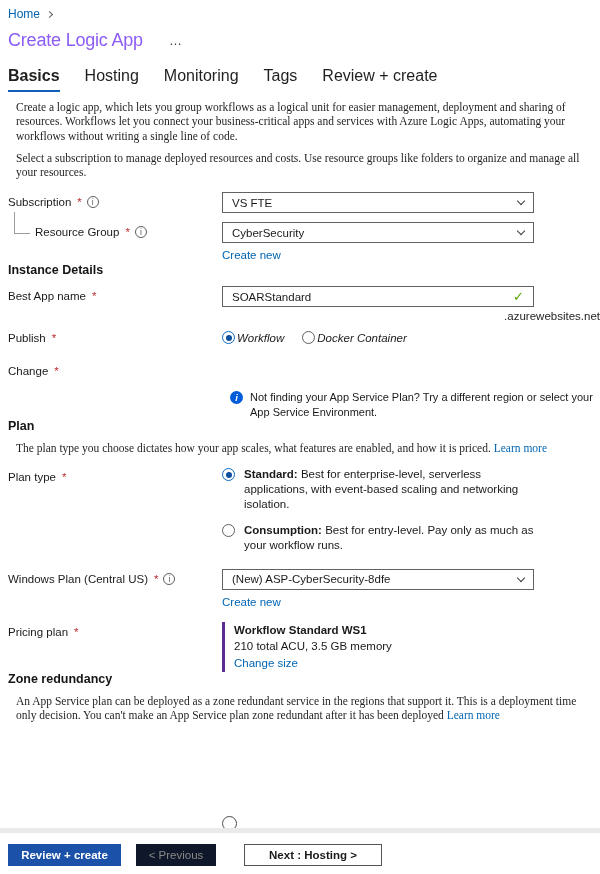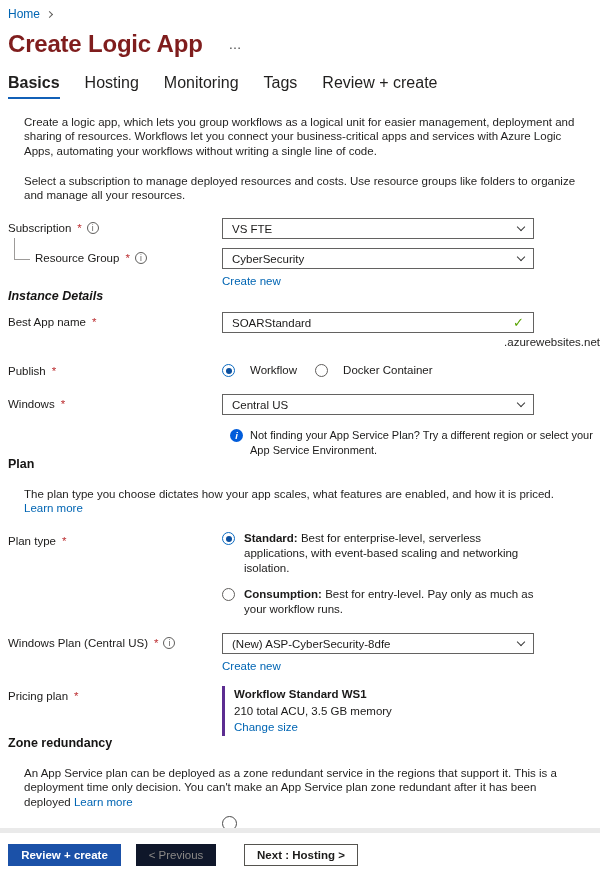--- a/index.html
+++ b/index.html
@@ -24,29 +24,29 @@
   .crumb-chev {
     width: 5px; height: 5px;
     border-right: 1.4px solid #5f5e5c;
     border-bottom: 1.4px solid #5f5e5c;
     transform: rotate(-45deg);
     margin-top: 1px;
   }
 
   
   .title-row { display: flex; align-items: center; margin-top: 9px; }
-  .page-title { font-size: 24px; font-weight: 700; color: #7f1d1d; letter-spacing: -0.2px; }
+  .page-title { font-size: 18px; font-weight: 400; color: #8b5cf6; letter-spacing: -0.2px; }
   .more-options { margin-left: 26px; color: #424242; font-size: 13px; letter-spacing: 1px; cursor: pointer; }
 
   
   .tabs { display: flex; gap: 25px; margin-top: 16px; font-size: 16px; }
   .tab { padding-bottom: 5px; color: #201f1e; cursor: pointer; border-bottom: 2.5px solid transparent; }
   .tab.active { font-weight: 700; border-bottom: 2.5px solid #1160b7; }
 
-  p.body { font-size: 11.5px; line-height: 1.24; margin: 16px; color: #201f1e; max-width: 584px; }
+  p.body { font-size: 11.5px; line-height: 1.24; margin: 8px; color: #201f1e; max-width: 584px; font-family: Liberation Serif, serif; }
   .intro { margin-top: 12px; }
 
   h3.section { font-size: 12.5px; font-weight: 700; margin: 0; color: #161514; }
   .mt-proj { margin-top: 18px; }
   .proj-desc { margin-top: 8px; }
 
   
   .row { display: flex; align-items: flex-start; }
   .label-cell { width: 214px; font-size: 11.5px; padding-top: 4px; display: flex; align-items: center; gap: 5px; }
   .control-cell { width: 312px; }
@@ -78,27 +78,27 @@
 
   .row-subscription { margin-top: 13px; }
   .row-resource { margin-top: 9px; position: relative; }
   .row-resource .label-cell { padding-left: 27px; }
   .connector {
     position: absolute; left: 6px; top: -10px;
     width: 16px; height: 22px;
     border-left: 1px solid #9d9b99; border-bottom: 1px solid #9d9b99;
   }
 
-  .mt-instance { margin-top: 28px; font-style: italic; }
+  .mt-instance { margin-top: 28px; }
   .row-name { margin-top: 9px; }
   .suffix-line { width: 592px; text-align: right; font-size: 11.5px; margin-top: 3px; color: #201f1e; }
 
-  .row-publish { margin-top: 13px; }
+  .row-publish { margin-top: 6px; }
   .radio-group { display: flex; align-items: center; gap: 18px; padding-top: 3px; }
-  .radio-opt { display: flex; align-items: flex-start; gap: 15px; font-size: 11.5px; cursor: pointer; }
+  .radio-opt { display: flex; align-items: flex-end; gap: 2px; font-size: 11.5px; cursor: pointer; font-style: italic; }
   .radio {
     width: 13px; height: 13px; border-radius: 50%;
     border: 1px solid #605e5c; background: #fff;
     display: flex; align-items: center; justify-content: center; flex: none;
   }
   .radio.selected { border: 1.6px solid #0b6bc2; }
   .radio.selected .dot { width: 6px; height: 6px; border-radius: 50%; background: #0b4f9e; }
 
   .row-region { margin-top: 17px; }
 
@@ -138,21 +138,21 @@
   .footer { position: absolute; left: 0; right: 0; bottom: 0; height: 46px; background: #fff; z-index: 2; }
   .footer-band { height: 5px; background: #eaeaea; }
   .footer-buttons { display: flex; align-items: center; padding: 11px 8px 0 8px; }
   .btn {
     height: 22px; font-size: 11.5px; font-weight: 700;
     display: flex; align-items: center; justify-content: center;
     cursor: pointer; border: none; background: none;
   }
   .btn-primary { background: #1b51a8; color: #fff; width: 113px; }
   .btn-prev { background: #0f172a; color: #8a8886; width: 80px; margin-left: 15px; font-weight: 400; }
-  .btn-next { background: #fff; border: 1px solid #55544f; color: #1b1a19; width: 114px; margin-left: 28px; }
+  .btn-next { background: #fff; border: 1px solid #55544f; color: #1b1a19; width: 138px; margin-left: 28px; }
 </style>
 </head>
 <body>
 
 <div class="page">
   <div class="content">
 
     <div class="breadcrumb">
       <span class="home">Home</span>
       <span class="crumb-chev"></span>
@@ -237,28 +237,22 @@
           <span class="radio-opt">
             <span class="radio"></span>
             <span>Docker Container</span>
           </span>
         </div>
       </div>
     </div>
 
     <div class="row row-region">
       <div class="label-cell">
-        <span>Windows</span>
-          <span class="req">*</span>
-      </div>
-      <div class="control-cell">
-        <div class="dropdown">
-          <span>Central US</span>
-          <span class="chev-down"></span>
-        </div>
+        <span>Change</span>
+          <span class="req">*</span>
       </div>
     </div>
 
     <div class="info-banner">
       <span class="info-badge">i</span>
       <span>Not finding your App Service Plan? Try a different region or select your App Service Environment.</span>
     </div>
 
     <h3 class="section mt-plan">Plan</h3>
     <p class="body plan-desc"><span>The plan type you choose dictates how your app scales, what features are enabled, and how it is priced.</span> <span class="link">Learn more</span></p>

